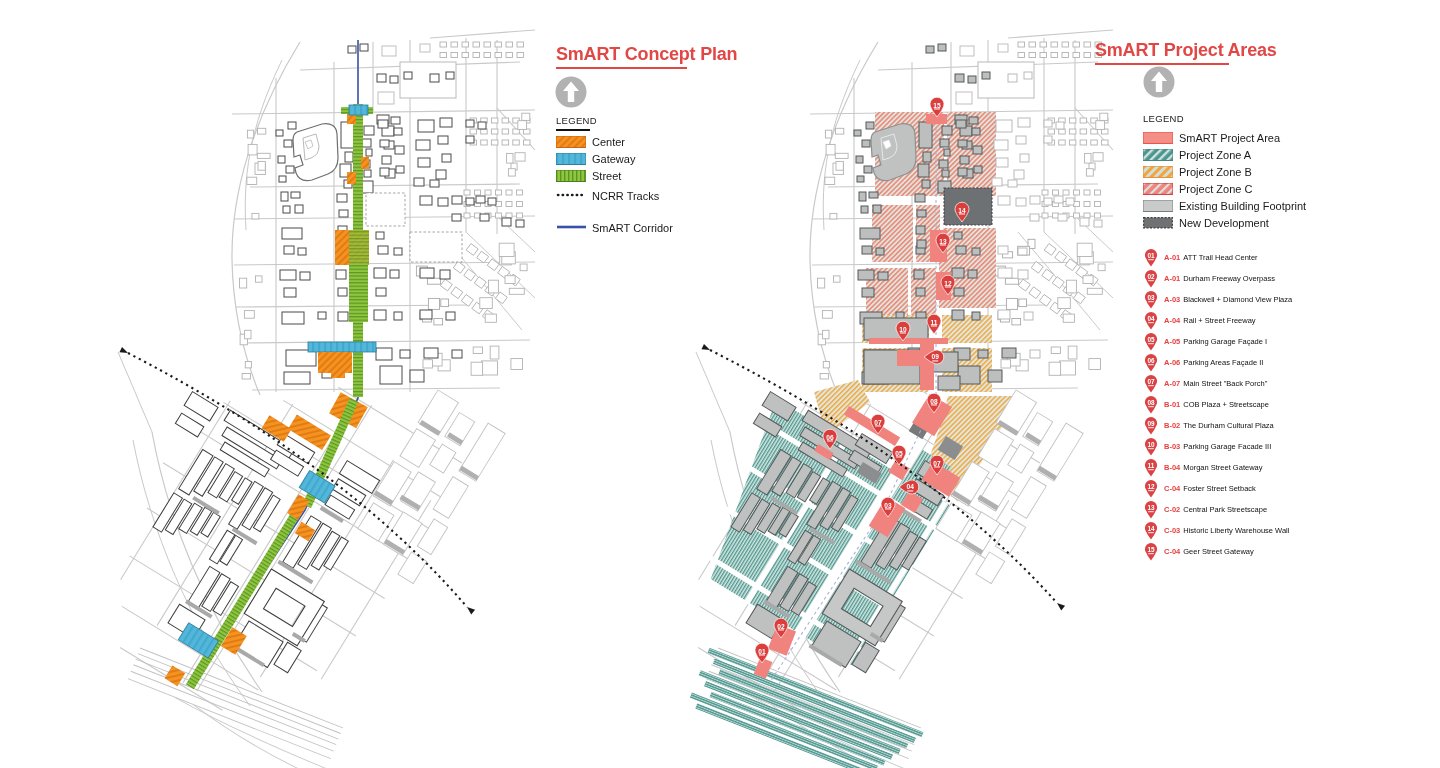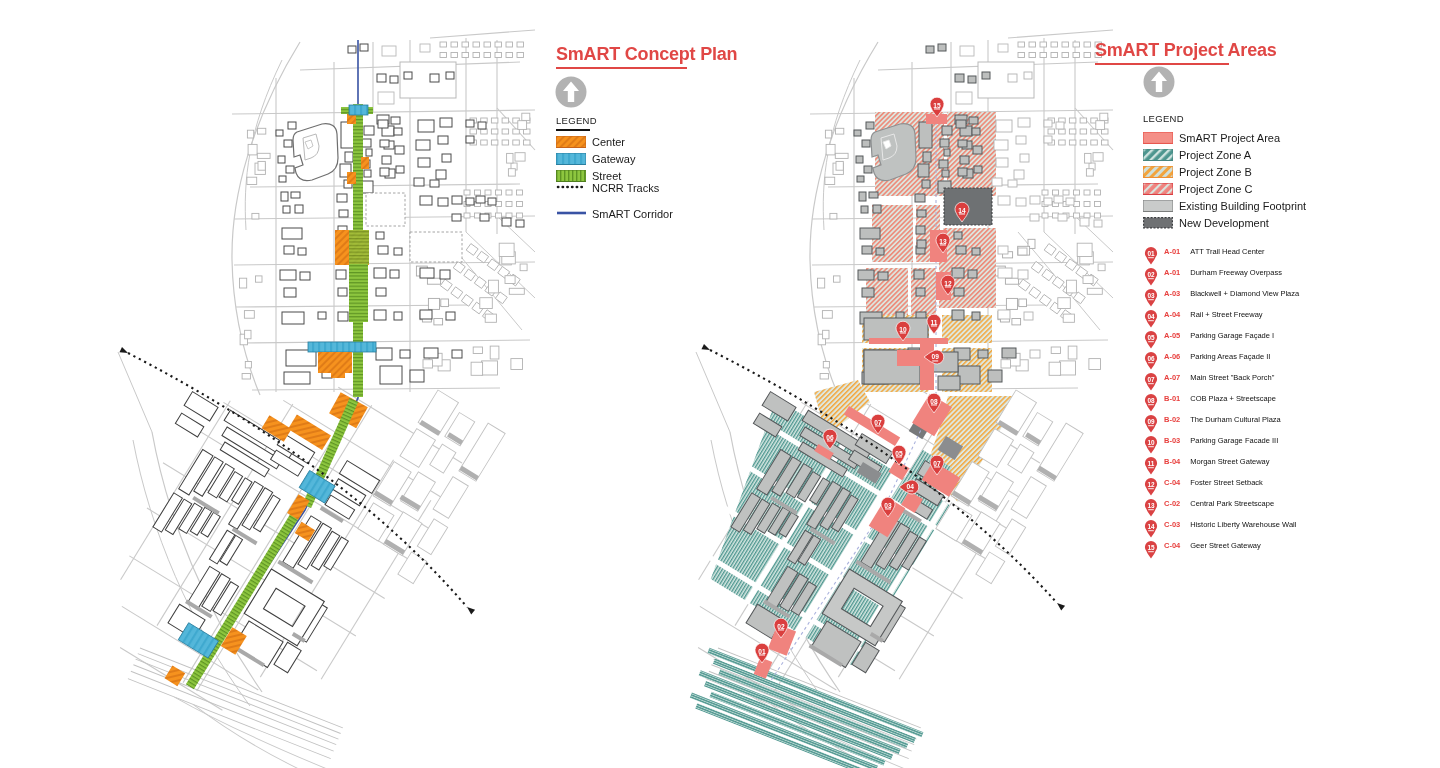--- a/index.html
+++ b/index.html
@@ -1,23 +1,23 @@
 <!DOCTYPE html>
 <html><head><meta charset="utf-8"><style>
 *{margin:0;padding:0;box-sizing:border-box}
 body{width:1440px;height:768px;background:#ffffff;font-family:"Liberation Sans",sans-serif;position:relative;overflow:hidden}
 .title{position:absolute;font-size:18px;font-weight:bold;color:#e04745;letter-spacing:-0.2px;white-space:nowrap}
 .title .ul{height:2.4px;background:#e04745;margin-top:2px}
 .legend-h{font-size:9.5px;font-weight:normal;color:#1a1a1a;letter-spacing:0.3px}
 .lrow{display:flex;align-items:center;margin-top:5px}
 .lrow .lab{font-size:11px;color:#1a1a1a;margin-left:6px}
 .sw{width:30px;height:11.5px}
-.item{display:flex;height:21px}
+.item{display:flex;align-items:center;height:21px}
 .item .code{font-size:7.5px;font-weight:bold;color:#e8413f;margin-left:6px}
-.item .lab{font-size:7.5px;color:#111;margin-left:10px;white-space:nowrap}
+.item .lab{font-size:7.5px;color:#111;margin-left:3px;white-space:nowrap}
 </style></head><body>
 <svg width="1440" height="768" viewBox="0 0 1440 768" style="position:absolute;left:0;top:0">
 <defs>
 <pattern id="pgreen" width="6" height="3.4" patternUnits="userSpaceOnUse">
  <rect width="6" height="3.4" fill="#8dc63f"></rect>
         <rect y="0" width="6" height="1.2" fill="#5e9424"></rect>
 </pattern>
 <pattern id="porange" width="5" height="5" patternUnits="userSpaceOnUse" patternTransform="rotate(45)">
  <rect width="5" height="5" fill="#f6921e"></rect>
         <rect width="2" height="5" fill="#e07c17"></rect>
@@ -1060,28 +1060,28 @@
       <span class="lab">Gateway</span>
     </div>
 
 <div class="lrow">
       <svg class="sw" width="30" height="11.5">
         <rect width="30" height="11.5" fill="url(#pgreenv)" stroke="#4e7d1e" stroke-width="1"></rect>
       </svg>
       <span class="lab">Street</span>
     </div>
 
-<div class="lrow" style="margin-top:0">
+<div class="lrow" style="margin-top:8px">
       <svg class="sw" width="30" height="10">
         <line x1="2" y1="5" x2="30" y2="5" stroke="#1a1a1a" stroke-width="2.6" stroke-dasharray="0.3,4.4" stroke-linecap="round"></line>
       </svg>
       <span class="lab">NCRR Tracks</span>
     </div>
 
-<div class="lrow" style="margin-top:14px">
+<div class="lrow" style="margin-top:20px">
       <svg class="sw" width="30" height="10">
         <line x1="1" y1="5" x2="30" y2="5" stroke="#3953a4" stroke-width="2.6"></line>
       </svg>
       <span class="lab">SmART Corridor</span>
     </div>
 </div>
 
 <div class="title" style="left:1095px;top:40px">SmART Project Areas<div class="ul" style="width:134px"></div></div>
 
 <svg style="position:absolute;left:1143px;top:66px" width="32" height="32" viewBox="0 0 32 32">

